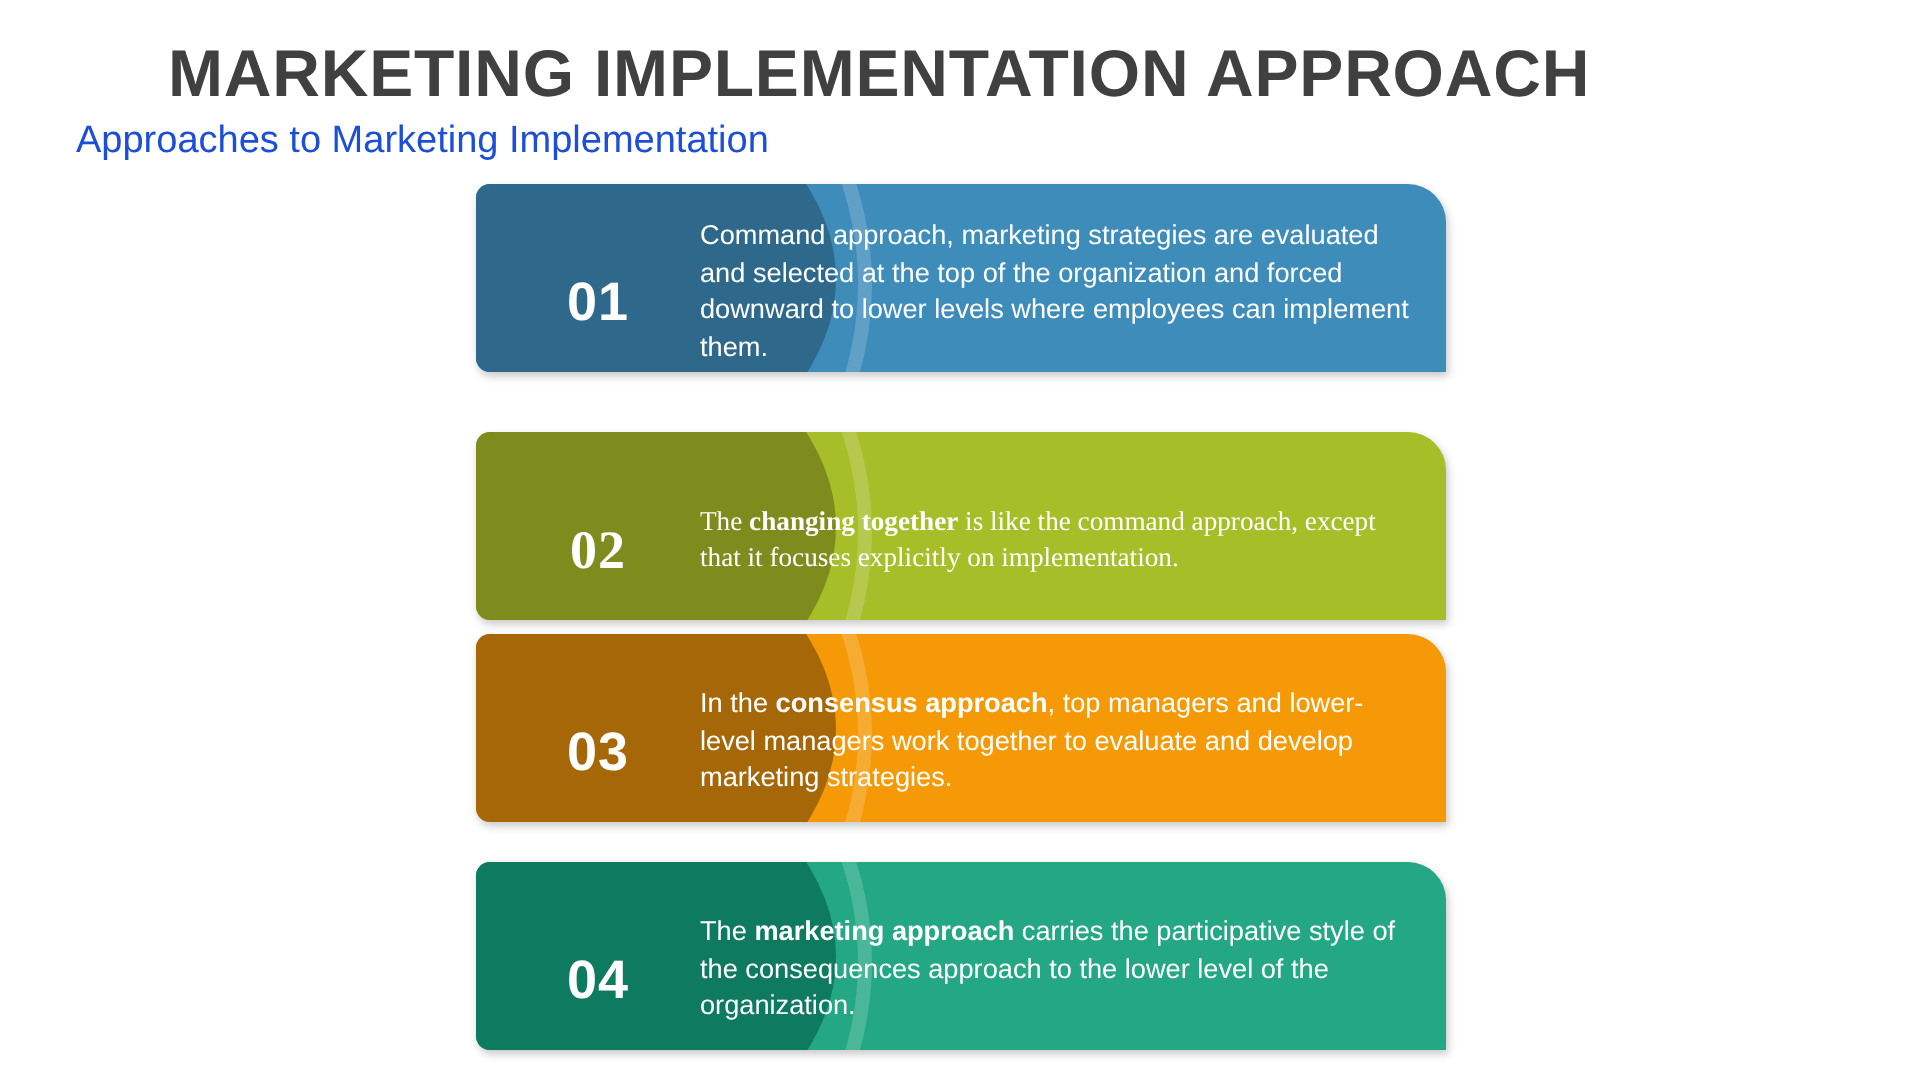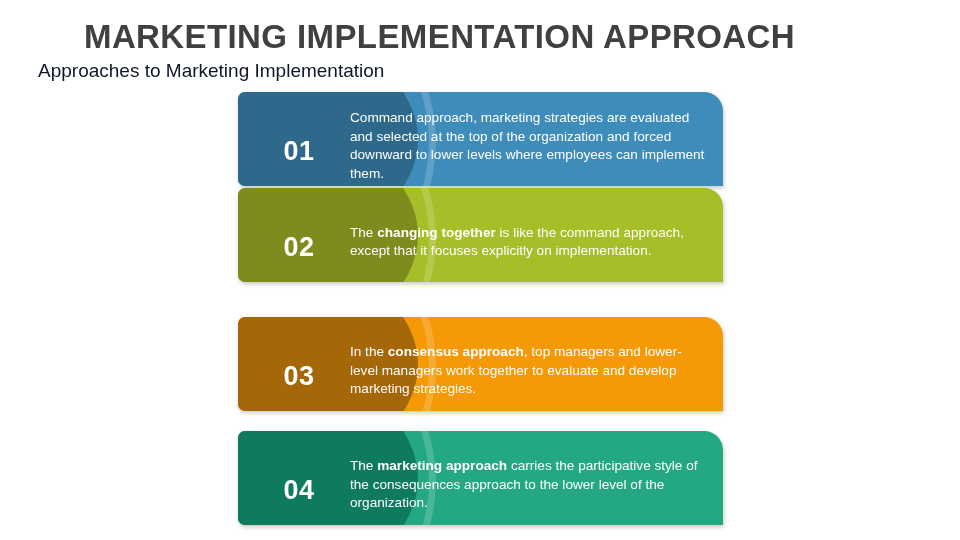--- a/index.html
+++ b/index.html
@@ -104,30 +104,30 @@
     flex-direction: column;
     justify-content: center;
     color: #ffffff;
     font-size: 13.6px;
     line-height: 18.5px;
   }
   .bar-text b { font-weight: bold; }
 
   
   #bar-1 { top: 92px; }
-  #bar-2 { top: 188px; }
+  #bar-2 { top: 216px; font-family: Liberation Serif, serif; }
   #bar-3 { top: 317px; }
   #bar-4 { top: 431px; }
 </style>
 </head>
 <body style="background: rgb(255, 255, 255);">
 
 <div>
   <div id="slide-title" style="color: rgb(64, 64, 64);">MARKETING IMPLEMENTATION APPROACH</div>
-  <div id="slide-subtitle" style="color: #0f172a;">Approaches to Marketing Implementation</div>
+  <div id="slide-subtitle" style="color: #1d4ed8;">Approaches to Marketing Implementation</div>
 </div>
 
 <div id="bars">
 
   <div class="bar" id="bar-1">
     <div class="bar-bg" style="background: rgb(62, 140, 186);"></div>
     <div class="bar-dark" style="background: rgb(46, 105, 140);"></div>
     <div class="bar-arc"></div>
     <div class="bar-num">01</div>
     <div class="bar-text">

